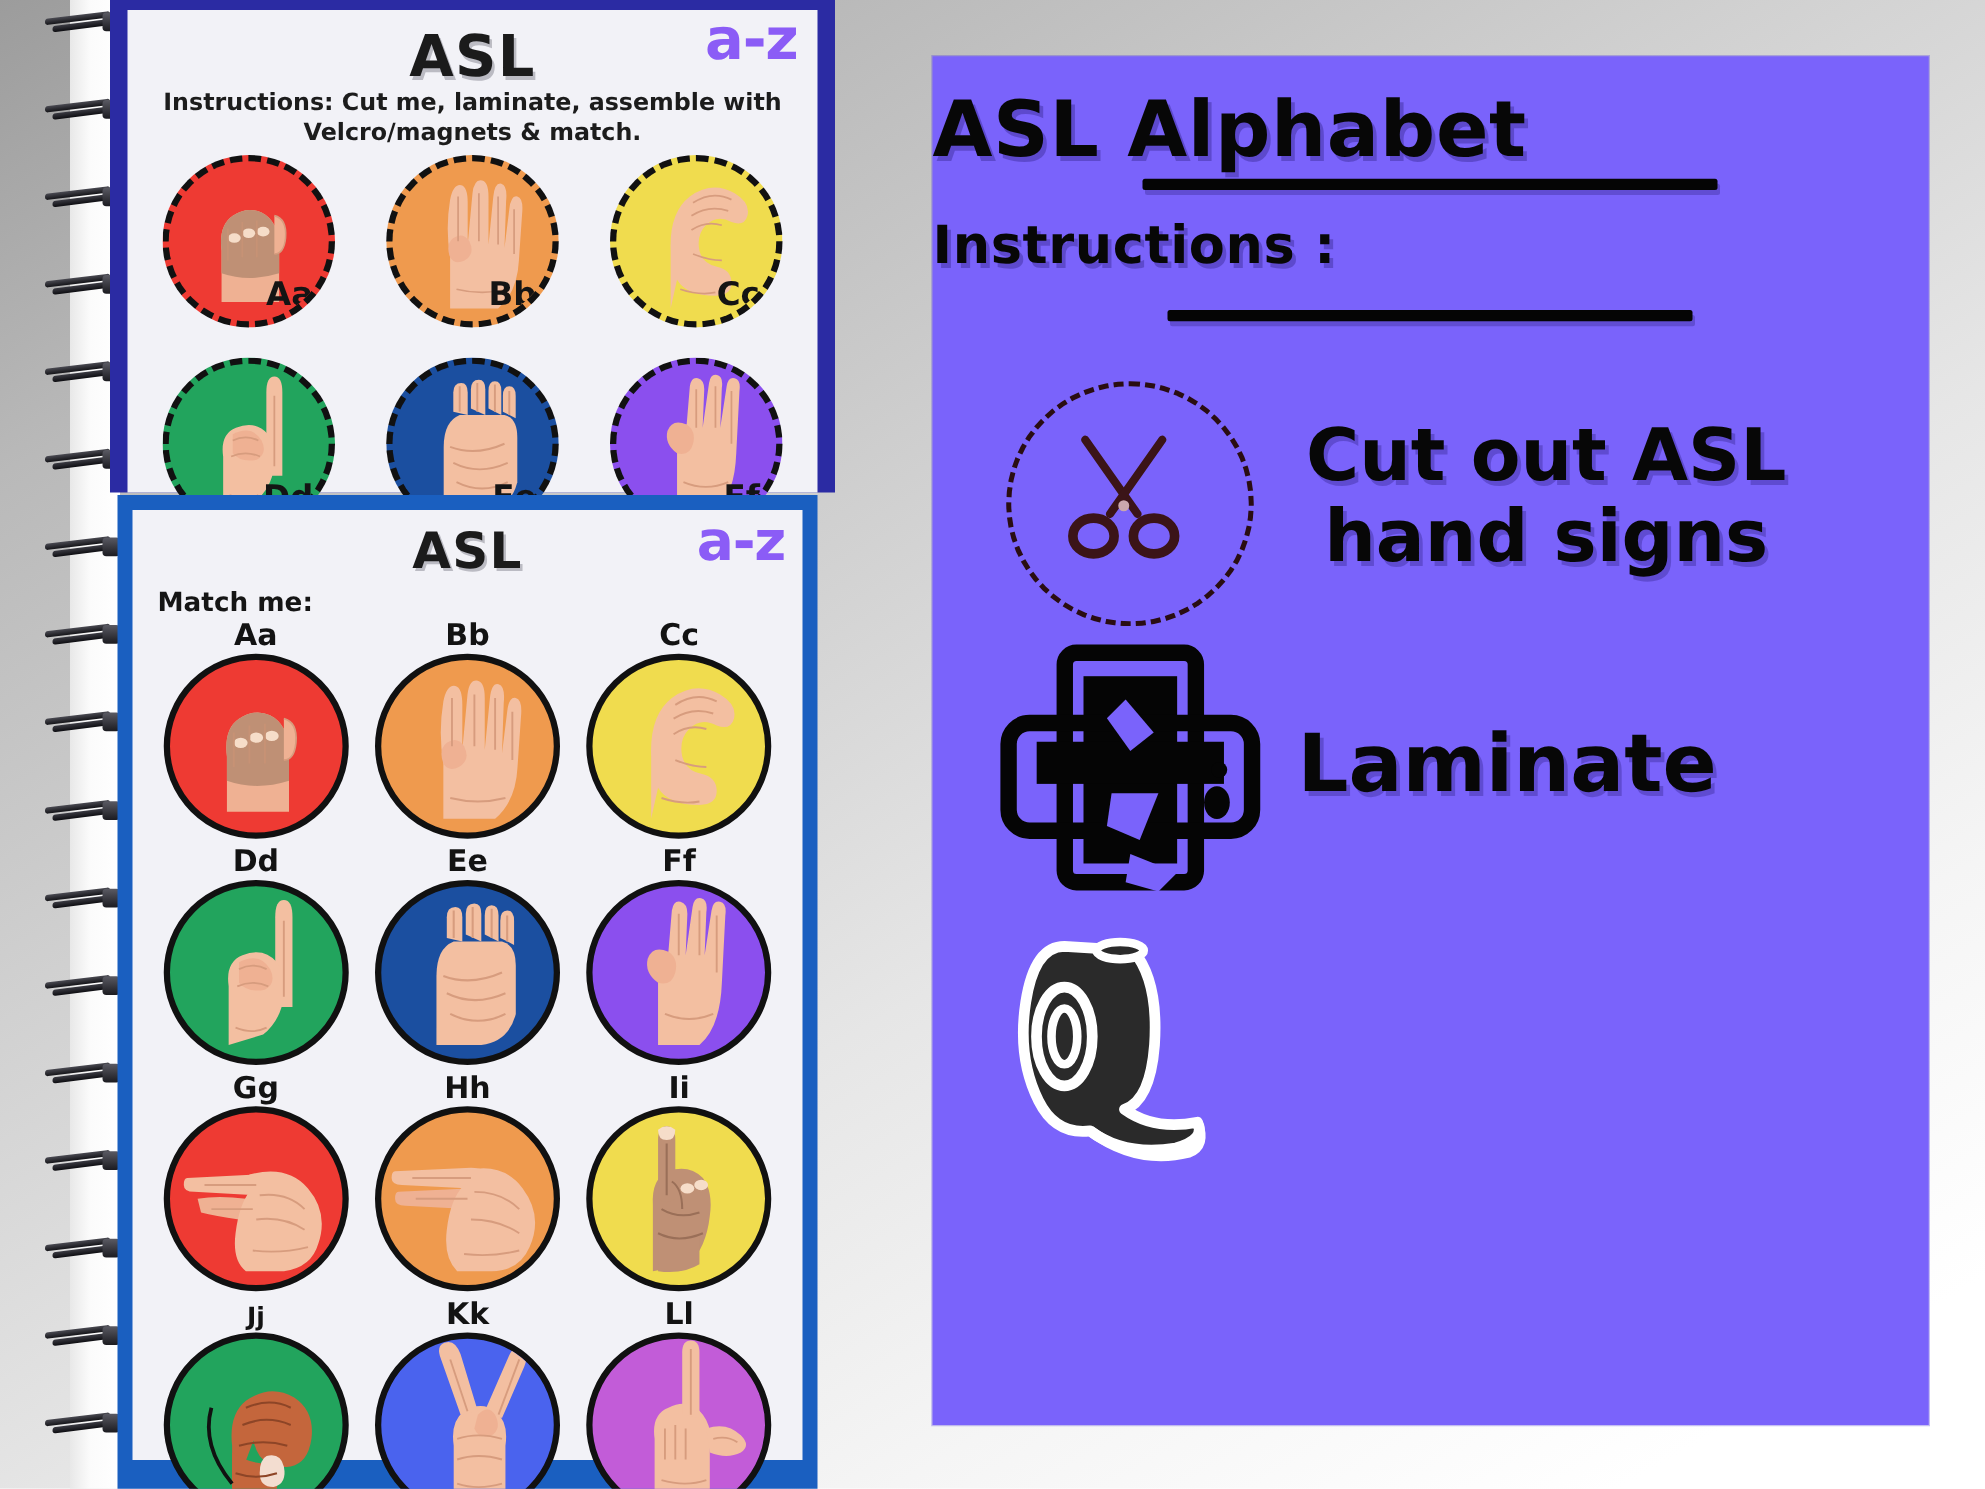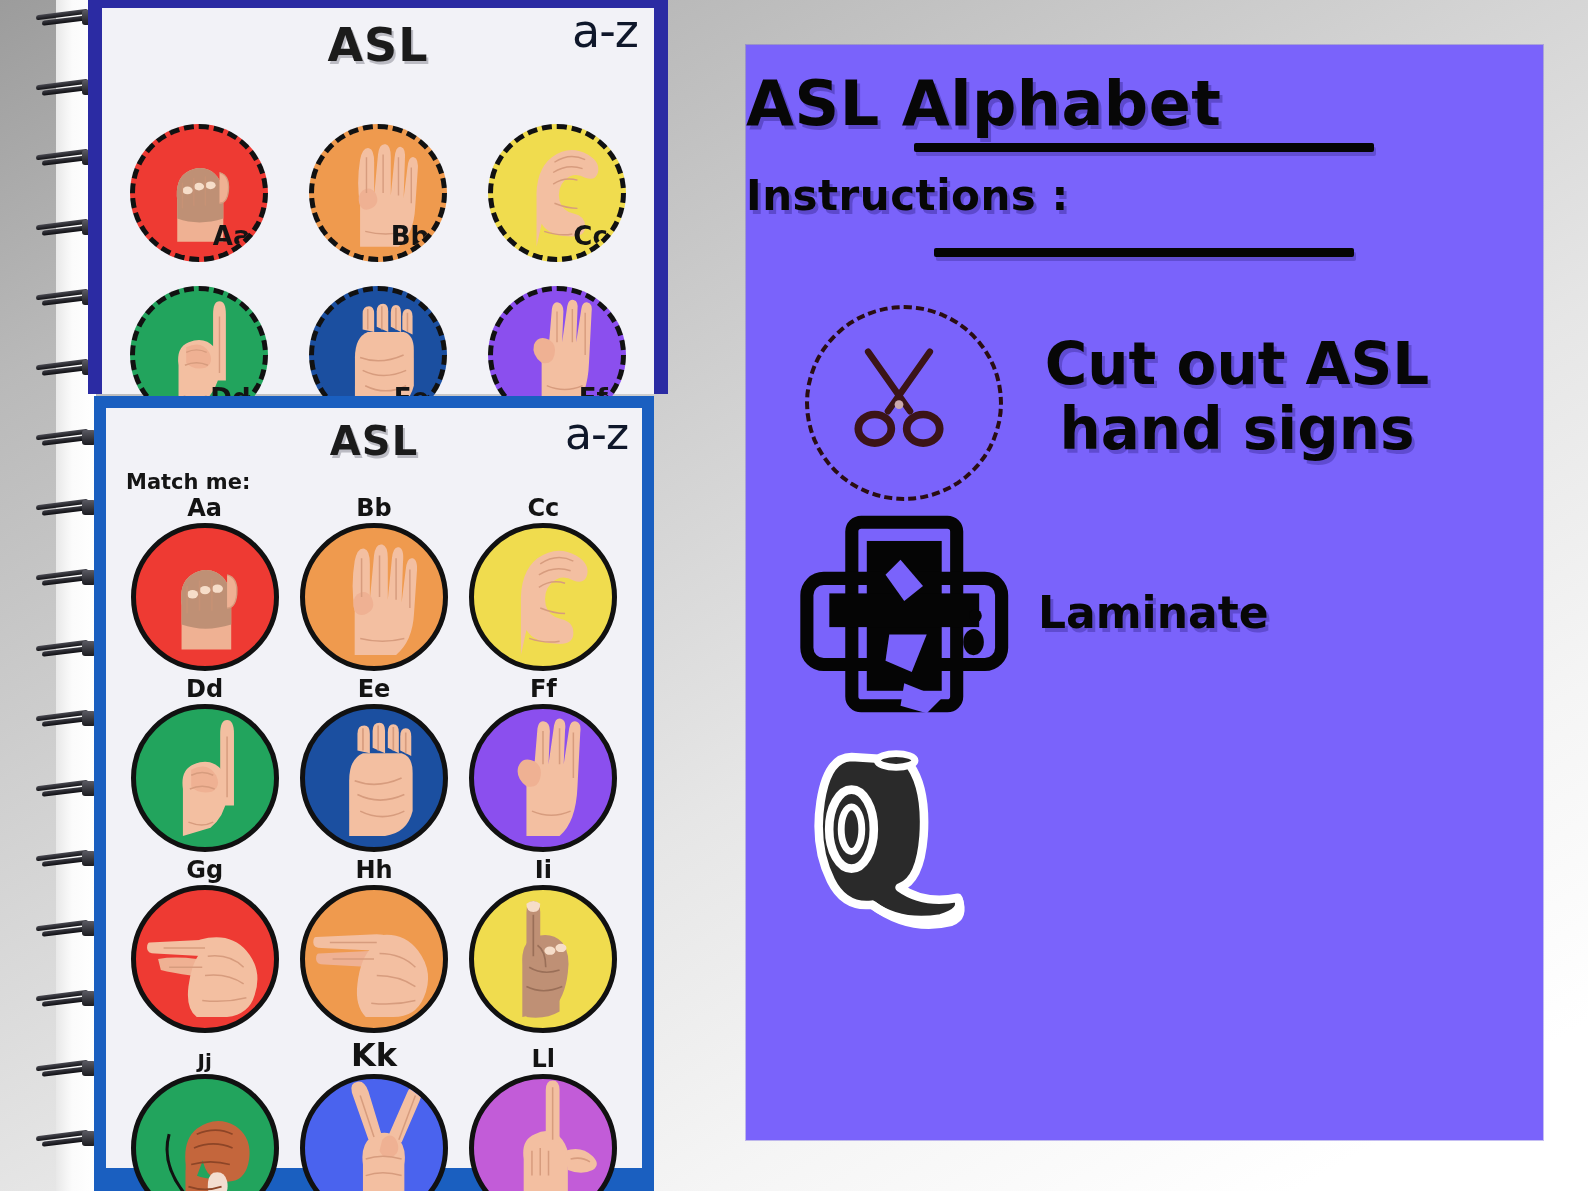--- a/index.html
+++ b/index.html
@@ -45,21 +45,21 @@
   }
   .page-title{
     position:absolute;width:100%;text-align:center;
     font-family:"DejaVu Sans", sans-serif;
     font-weight:bold;color:#1b1b1b;letter-spacing:1px;
     text-shadow:2px 3px 0 rgba(120,120,130,.45);
   }
   .az-badge{
     position:absolute;
     font-family:"DejaVu Sans", sans-serif;
-    font-weight:normal;color:#0f172a;letter-spacing:-1px;
+    font-weight:bold;color:#8b5cf6;letter-spacing:-1px;
   }
   .instructions{
     position:absolute;width:100%;text-align:center;
     font-family:"DejaVu Sans", sans-serif;
     font-weight:bold;color:#1c1c1c;line-height:1.28;
   }
   .matchme{
     position:absolute;
     font-family:"DejaVu Sans", sans-serif;
     font-weight:bold;color:#151515;
@@ -212,20 +212,21 @@
           <i class="bar2"></i>
           <i class="cap"></i>
         </div>
       </div>
   </div>
 
   <div class="card" id="card0" style="left:88px;top:-6px;width:580px;height:400px;background:#2b2ba3;">
     <div class="inner" style="left:14px;top:14px;right:14px;bottom:0;">
       <div class="page-title" style="top:10px;font-size:46px;">ASL</div>
       <div class="az-badge" style="right:16px;top:-4px;font-size:46px;">a-z</div>
+      <div class="instructions" style="top:62px;left:0;padding:0 24px;box-sizing:border-box;font-size:19px;">Instructions: Cut me,  laminate, assemble with Velcro/magnets &amp; match.</div>
       <div class="grid" id="grid0" style="left:8px;top:116px;right:8px;grid-template-columns:repeat(3,1fr);row-gap:24px;">
           <div class="tile">
             <div class="disc dashed" style="width: 128px; height: 128px; background: rgb(238, 58, 51);">
               <div class="hand">
                 <svg viewBox="0 0 100 100" preserveAspectRatio="xMidYMax meet">
                   <g>
     <path d="M33 88 L33 56 Q31 40 40 34 Q49 28 58 32 Q68 37 69 52 L69 88 Z" fill="#efb193"></path>
     <path d="M33 56 Q31 40 40 34 Q49 28 58 32 Q68 37 69 52 L69 70 Q50 76 33 70 Z" fill="#bf9075"></path>
     <g fill="#f6ddc9">
       <ellipse cx="41" cy="48" rx="4" ry="3"></ellipse>
@@ -579,21 +580,21 @@
                       <path d="M40 62 Q54 58 68 62"></path>
       <path d="M38 78 Q50 82 62 78"></path>
                     </g>
     <path d="M24 40 Q18 62 36 84" fill="none" stroke="#111" stroke-width="2.2"></path>
   </g>
                 </svg>
               </div>
             </div>
           </div>
           <div class="tile">
-            <div class="tile-letter" style="font-size: 32px; margin-bottom: 3px;">Kk</div>
+            <div class="tile-letter" style="font-size: 24px; margin-bottom: 3px;">Kk</div>
             <div class="disc solid" style="width: 138px; height: 138px; background: rgb(74, 99, 238);">
               <div class="hand">
                 <svg viewBox="0 0 100 100" preserveAspectRatio="xMidYMax meet">
                   <g>
     <path d="M42 94 L42 62 Q40 48 48 42 Q58 36 66 42 Q74 48 72 62 L72 94 Z" fill="#f3bfa1"></path>
     <path d="M46 44 L34 10 Q32 3 38 2 Q43 1 46 9 L56 42 Z" fill="#f3bfa1"></path>
     <path d="M60 42 L74 10 Q77 3 82 6 Q86 9 83 16 L70 46 Z" fill="#f3bfa1"></path>
     <path d="M56 44 Q62 38 66 44 Q70 52 64 56 Q56 58 54 52 Z" fill="#efb193"></path>
     <g fill="none" stroke="#d79c7e" stroke-width="1.1">
       <path d="M40 12 L50 42"></path>
@@ -666,21 +667,21 @@
           <rect x="38" y="16" width="40" height="80" fill="#050505"></rect>
           <rect x="6" y="36" width="104" height="46" rx="9" fill="none" stroke="#050505" stroke-width="7"></rect>
           <rect x="18" y="44" width="80" height="18" fill="#050505"></rect>
           <path d="M56 26 L68 40 L58 48 L48 34 Z" fill="#7a63fb"></path>
           <path d="M50 66 L70 66 L62 86 L48 80 Z" fill="#7a63fb"></path>
           <path d="M58 92 L78 100 L70 108 L56 104 Z" fill="#7a63fb"></path>
           <circle cx="96" cy="56" r="3.4" fill="#050505"></circle>
           <ellipse cx="95" cy="70" rx="5.5" ry="7" fill="#050505"></ellipse>
         </svg>
       </div>
-      <div class="step-text" style="font-size:44px;width:460px;">Laminate</div>
+      <div class="step-text" style="font-size:64px;width:460px;">Laminate</div>
     </div>
 
     <div class="step" style="left:24px;top:684px;width:760px;height:212px;">
       <div class="step-icon" style="width:252px;height:212px;">
         <svg viewBox="0 0 120 120" width="230" height="206" style="position:absolute;left:18px;top:4px;" aria-hidden="true">
           <path d="M30 14 Q16 14 12 40 Q8 66 18 86 Q26 102 42 100 Q58 112 82 108 Q96 104 92 96 Q72 100 58 90 Q70 86 72 60 Q74 30 62 16 Z" fill="#2a2a2a" stroke="#ffffff" stroke-width="5" stroke-linejoin="round"></path>
           <ellipse cx="56" cy="16" rx="11" ry="4" fill="#2a2a2a" stroke="#ffffff" stroke-width="4"></ellipse>
           <ellipse cx="30" cy="56" rx="13" ry="23" fill="#2a2a2a" stroke="#ffffff" stroke-width="5"></ellipse>
           <ellipse cx="30" cy="56" rx="6" ry="13" fill="#2a2a2a" stroke="#ffffff" stroke-width="4"></ellipse>
           <path d="M42 100 Q64 116 88 110 Q96 107 92 96" fill="none" stroke="#ffffff" stroke-width="5"></path>

